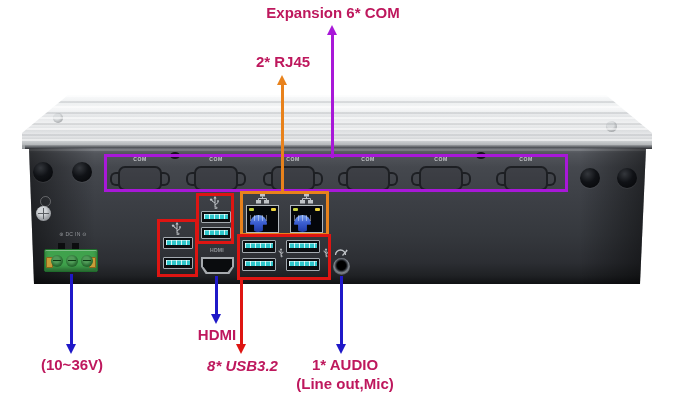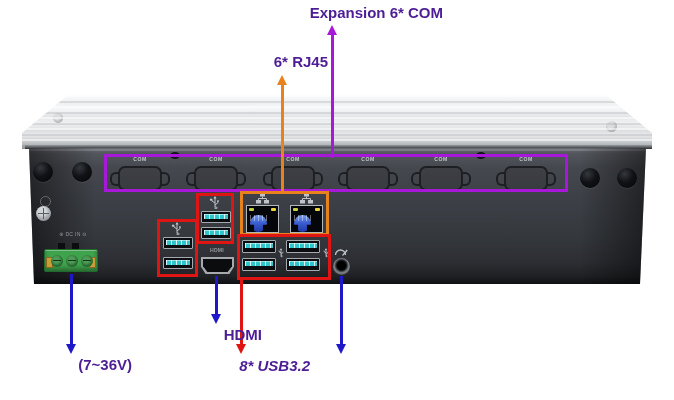--- a/index.html
+++ b/index.html
@@ -80,21 +80,21 @@
   .tscrew{position:absolute;top:5px;width:12px;height:12px;border-radius:50%;
     background:radial-gradient(circle at 45% 40%,#4f9a57 0 30%,#2a6e33 60%,#12491b 100%);}
   .tscrew::before{content:'';position:absolute;left:2px;right:2px;top:5px;height:1px;background:#0c3a13;}
   .brass{position:absolute;top:7px;width:5px;height:9px;background:#c99d38;border:1px solid #8a661e;border-radius:1px;}
   .pin{position:absolute;top:243px;width:7px;height:7px;background:#0c0d0f;}
 
   
   .ann-rect{position:absolute;box-sizing:border-box;}
   .line{position:absolute;width:3px;}
   .head{position:absolute;width:0;height:0;}
-  .blue-label{position:absolute;color:#4c1d95;font-weight:700;font-size:15px;text-align:right;line-height:19px;}
+  .blue-label{position:absolute;color:#be185d;font-weight:700;font-size:15px;text-align:center;line-height:19px;}
 </style>
 </head>
 <body>
 
 <div class="stage">
 
   <div class="heatsink">
     <div class="hs-screw" style="left:31px;top:18px;width:10px;height:10px;"></div>
     <div class="hs-screw" style="left:584px;top:26px;width:11px;height:11px;"></div>
   </div>
@@ -251,20 +251,24 @@
   <div>
     <div class="line" style="left:240px;top:279px;height:67px;background:#de1512;"></div>
     <div class="head" style="left:236px;top:344px;border-left:5px solid transparent;border-right:5px solid transparent;border-top:10px solid #de1512;"></div>
   </div>
   <div>
     <div class="line" style="left:340px;top:276px;height:70px;background:#1f18c8;"></div>
     <div class="head" style="left:336px;top:344px;border-left:5px solid transparent;border-right:5px solid transparent;border-top:10px solid #1f18c8;"></div>
   </div>
 
   <div class="blue-label" style="left:223px;top:3px;width:220px;">Expansion 6* COM</div>
-  <div class="blue-label" style="left:238px;top:52px;width:90px;">6* RJ45</div>
+  <div class="blue-label" style="left:238px;top:52px;width:90px;">2* RJ45</div>
   <div class="blue-label" style="left:172px;top:325px;width:90px;">HDMI</div>
   <div class="blue-label" style="left:12px;top:355px;width:120px;">
-    <div>(7~36V)</div>
+    <div>(10~36V)</div>
   </div>
   <div class="blue-label" style="left:175px;top:356px;width:135px;font-style:italic;">8* USB3.2</div>
+  <div class="blue-label" style="left:280px;top:355px;width:130px;">
+    <div>1* AUDIO</div>
+    <div>(Line out,Mic)</div>
+  </div>
 
 </div>
 
 </body></html>

